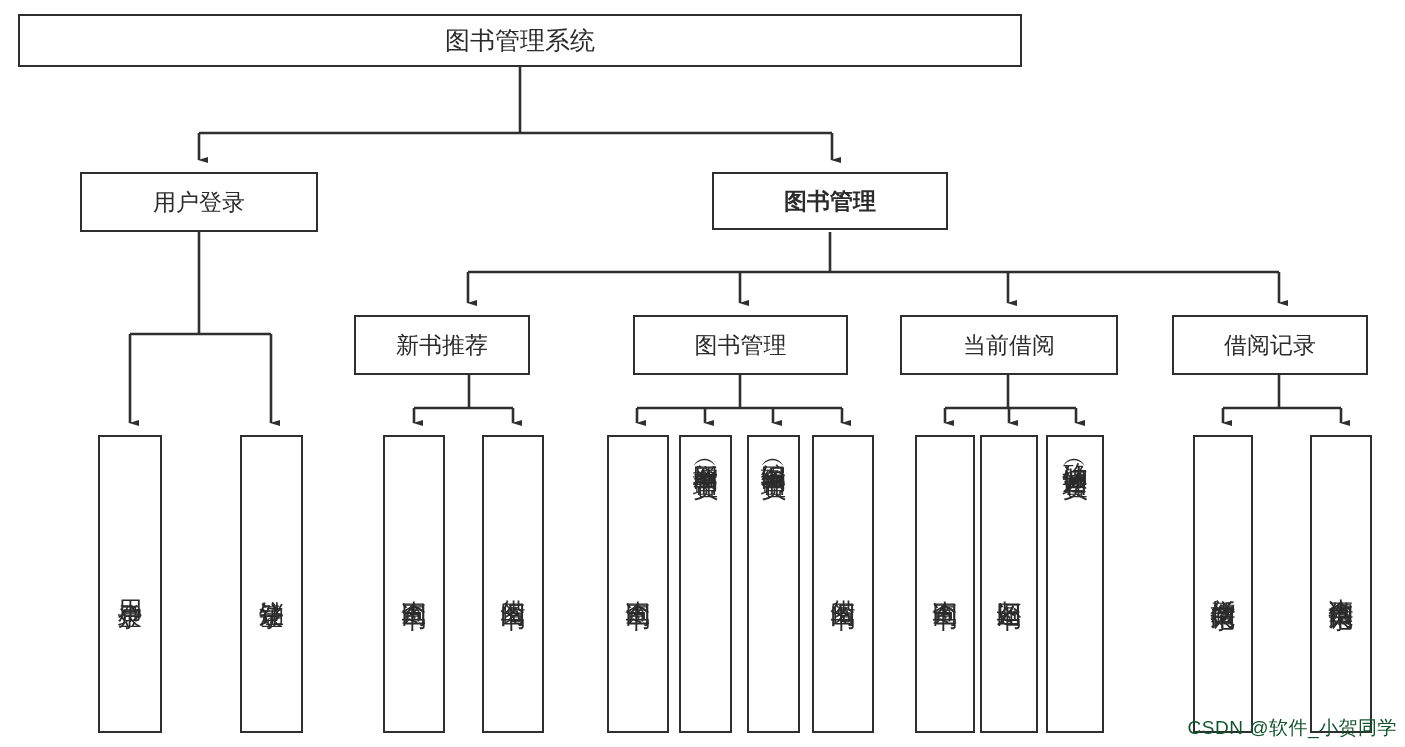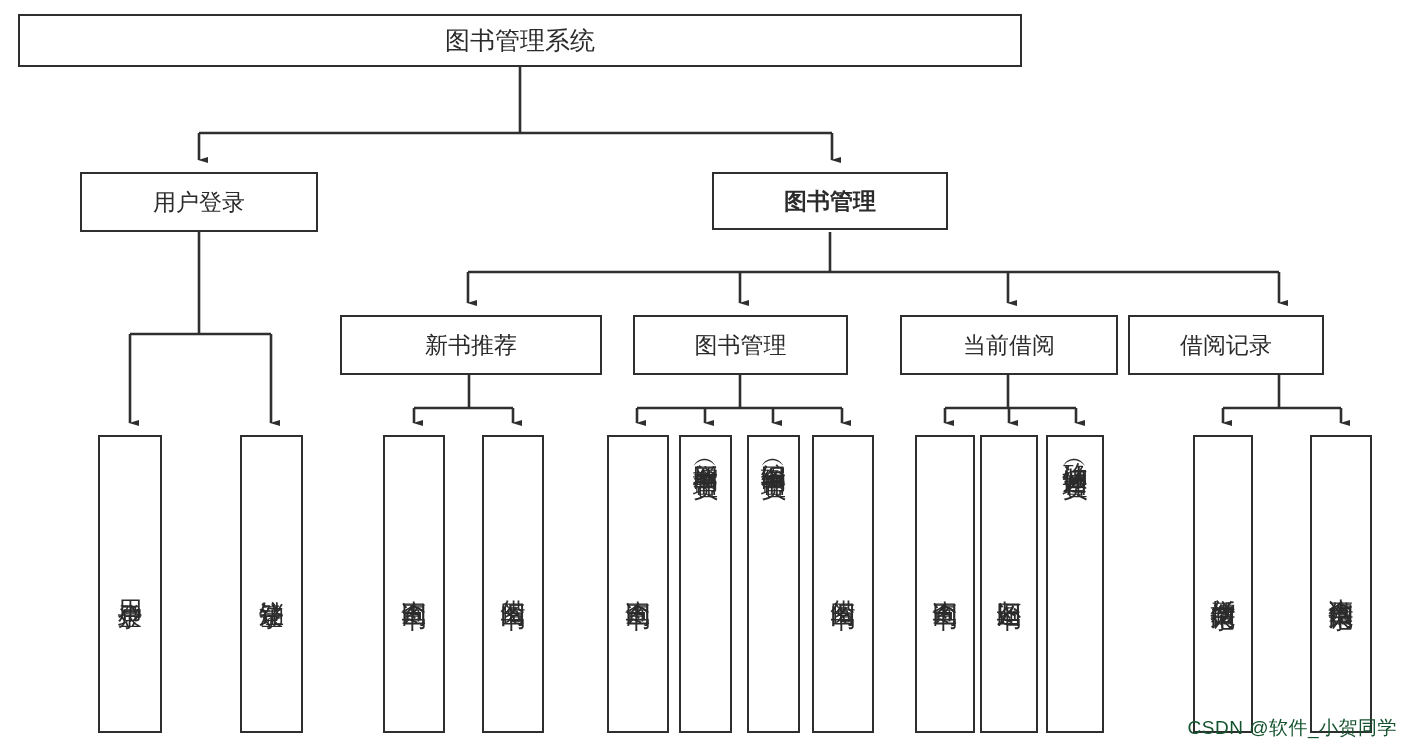--- a/index.html
+++ b/index.html
@@ -132,33 +132,33 @@
   </div>
 
   <div class="node lvl2" style="left:80px; top:172px; width:238px; height:60px;">
     <span>用户登录</span>
   </div>
 
   <div class="node lvl2" style="left:712px; top:172px; width:236px; height:58px;font-weight:bold;">
     <span>图书管理</span>
   </div>
 
-  <div class="node lvl3" style="left:340px; top:315px; width:262px; height:60px;">
+  <div class="node lvl3" style="left:354px; top:315px; width:176px; height:60px;">
     <span>新书推荐</span>
   </div>
 
   <div class="node lvl3" style="left:633px; top:315px; width:215px; height:60px;">
     <span>图书管理</span>
   </div>
 
   <div class="node lvl3" style="left:900px; top:315px; width:218px; height:60px;">
     <span>当前借阅</span>
   </div>
 
-  <div class="node lvl3" style="left:1128px; top:315px; width:196px; height:60px;">
+  <div class="node lvl3" style="left:1172px; top:315px; width:196px; height:60px;">
     <span>借阅记录</span>
   </div>
 
   <div class="node leaf center-v" style="left:98px; top:435px; width:64px; height:298px;">
     <span class="vtext">用户登录</span>
   </div>
 
   <div class="node leaf center-v" style="left:240px; top:435px; width:63px; height:298px;">
     <span class="vtext">注销登录</span>
   </div>

